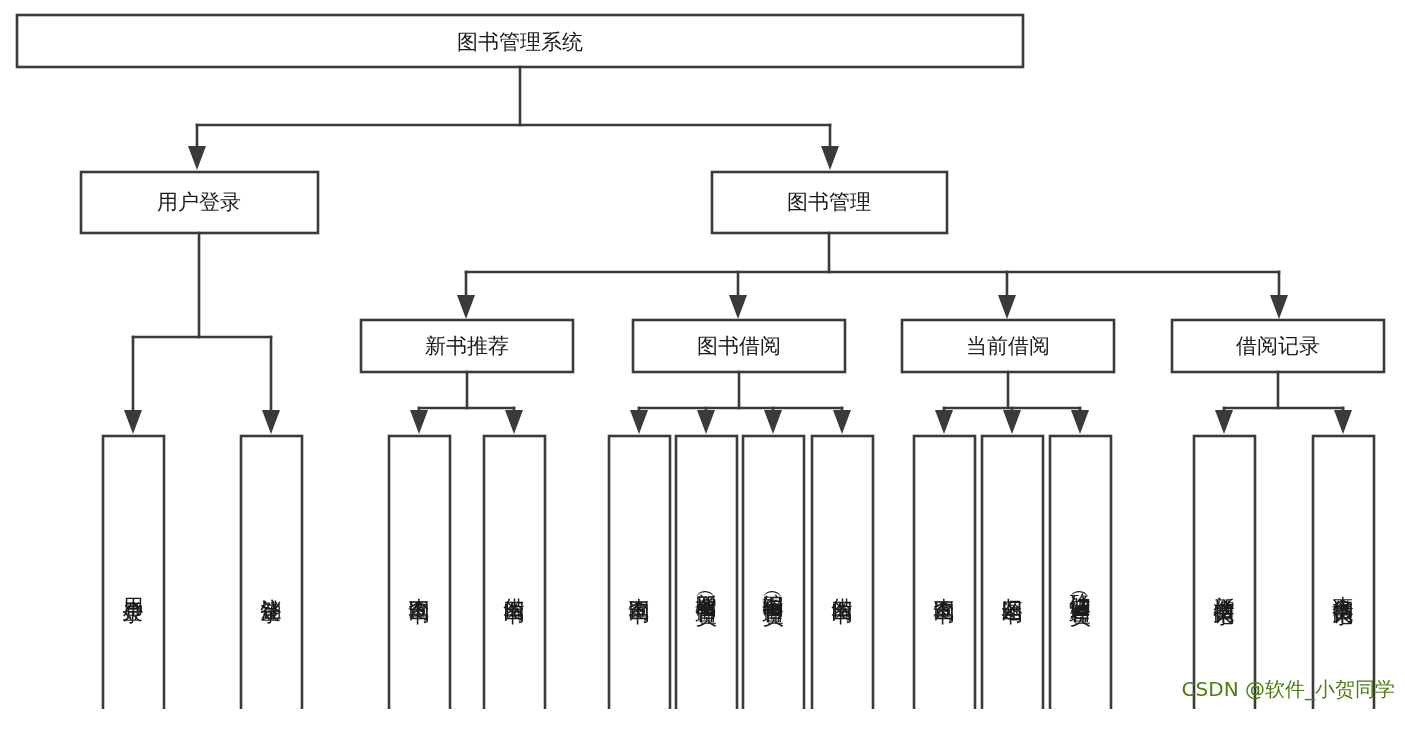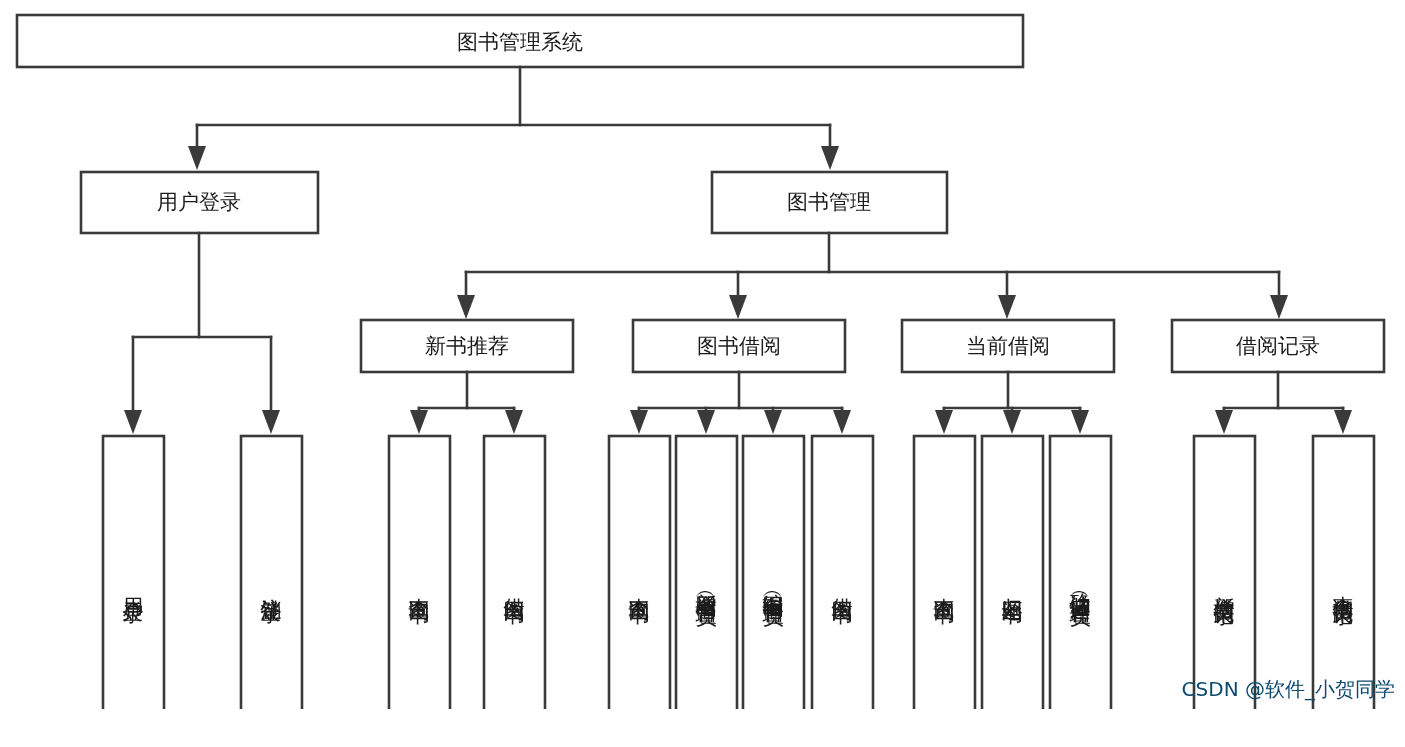--- a/index.html
+++ b/index.html
@@ -53,21 +53,21 @@
     text-anchor: middle;
     writing-mode: vertical-rl;
     letter-spacing: 2px;
   }
   .watermark-text {
     position: absolute;
     right: 10px;
     bottom: 6px;
     font-family: "DejaVu Sans", "Liberation Sans", sans-serif;
     font-size: 20px;
-    color: #0c4a6e;
+    color: #4d7c0f;
     white-space: nowrap;
     pointer-events: none;
   }
 </style>
 </head>
 <body>
 
 <div id="diagram-root">
 
   <svg class="diagram-svg" viewBox="0 0 1405 747" xmlns="http://www.w3.org/2000/svg">

